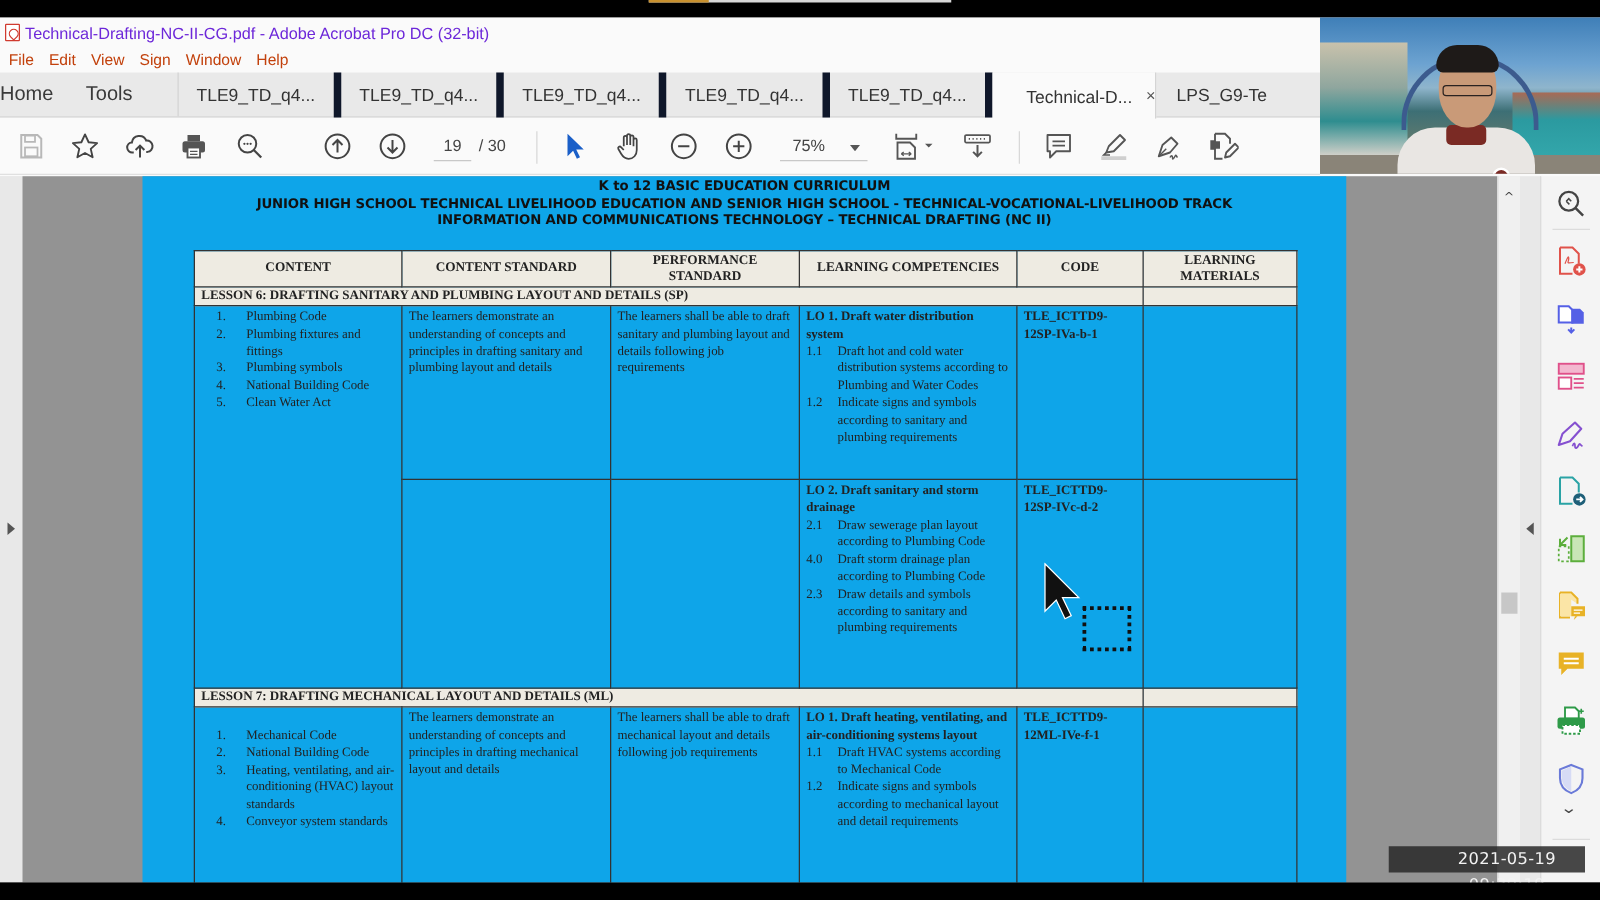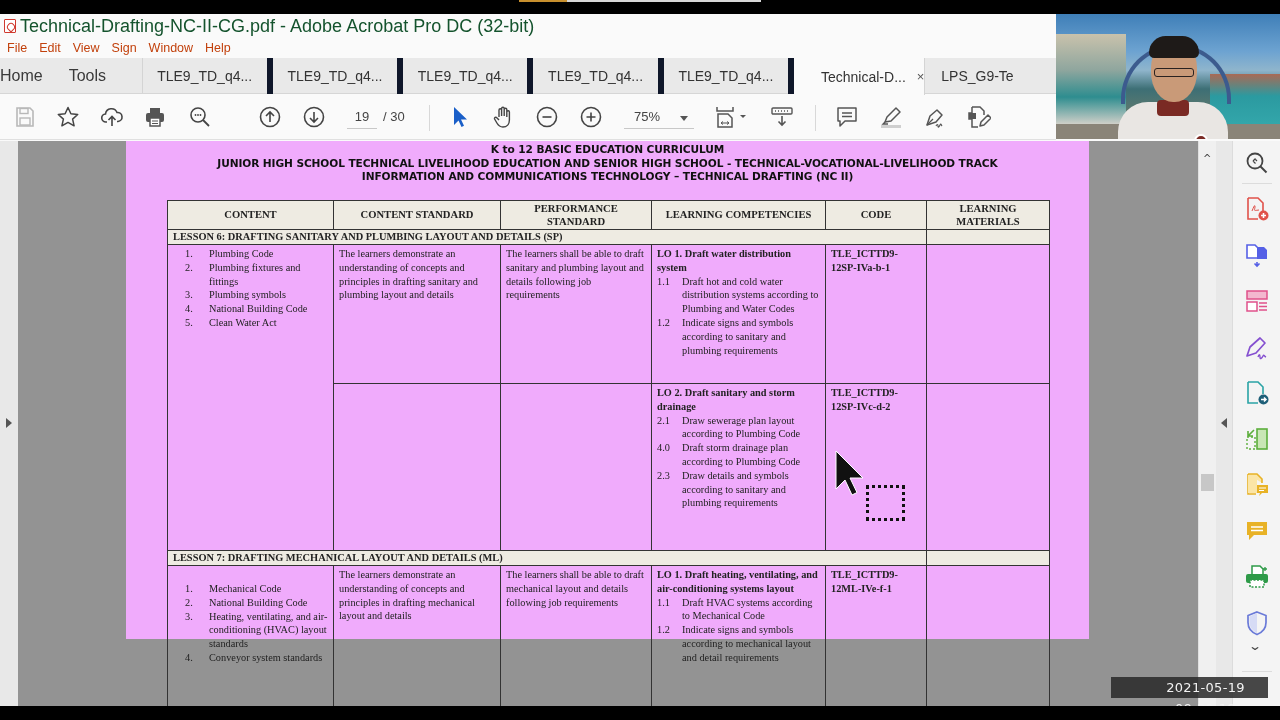--- a/index.html
+++ b/index.html
@@ -10,21 +10,21 @@
   .top-progress { position: absolute; left: 519px; top: 0; width: 242px; height: 2px; background: #d8d8d8; }
   .top-progress .fill { width: 48px; height: 2px; background: #c8902e; }
 
   .app { position: absolute; left: 0; top: 14px; width: 1280px; height: 692px; background: #fafafa; overflow: hidden; }
   .bottom-black { position: absolute; left: 0; top: 706px; width: 1280px; height: 14px; background: #000; }
 
   
   .titlebar { position: absolute; left: 0; top: 0; width: 1056px; height: 24px; background: #fafafa; display: flex; align-items: center; padding-left: 4px; }
   .pdf-icon { width: 12px; height: 14px; border: 1px solid #d03a2f; border-radius: 1px; position: relative; margin-right: 4px; background: #fff; }
   .pdf-icon::after { content: ""; position: absolute; left: 2px; top: 3px; width: 6px; height: 6px; border: 1.5px solid #d03a2f; border-radius: 50% 50% 0 50%; transform: rotate(45deg); }
-  .titlebar .title { font-family: "Liberation Sans", sans-serif; font-size: 18px; color: #14532d; }
+  .titlebar .title { font-family: "Liberation Sans", sans-serif; font-size: 13px; color: #6d28d9; }
 
   
   .menubar { position: absolute; left: 0; top: 24px; width: 1056px; height: 20px; display: flex; align-items: center; padding-left: 7px; background: #fafafa; }
   .menubar .menu-item { font-family: "Liberation Sans", sans-serif; font-size: 12.5px; color: #c2410c; margin-right: 12px; cursor: default; }
 
   
   .tabbar { position: absolute; left: 0; top: 44px; width: 1056px; height: 36px; background: #e9e9e9; border-bottom: 1px solid #d6d6d6; display: flex; }
   .tabbar .home-tools { display: flex; align-items: center; width: 149px; border-right: 1px solid #d4d4d4; }
   .tabbar .home-tools span { font-family: "Liberation Sans", sans-serif; font-size: 16px; color: #3a3a3a; margin-right: 26px; }
   .doc-tab { width: 136px; height: 36px; display: flex; align-items: center; justify-content: center; border-right: 6px solid #0f172a; font-family: "Liberation Sans", sans-serif; font-size: 14px; color: #333; white-space: nowrap; overflow: hidden; }
@@ -39,21 +39,21 @@
   .page-box { position: absolute; left: 347px; top: 12px; width: 30px; height: 22px; border-bottom: 1px solid #c8c8c8; font-family: "Liberation Sans", sans-serif; font-size: 13px; color: #444; text-align: center; line-height: 20px; }
   .page-total { position: absolute; left: 383px; top: 14px; font-family: "Liberation Sans", sans-serif; font-size: 13px; color: #444; }
   .zoom-box { position: absolute; left: 624px; top: 12px; width: 70px; height: 22px; border-bottom: 1px solid #c8c8c8; font-family: "Liberation Sans", sans-serif; font-size: 13px; color: #444; line-height: 20px; padding-left: 10px; }
   .zoom-box .caret { position: absolute; right: 6px; top: 9px; width: 0; height: 0; border-left: 4px solid transparent; border-right: 4px solid transparent; border-top: 5px solid #555; }
 
   
   .docarea { position: absolute; left: 0; top: 127px; width: 1216px; height: 565px; background: #e8e8e8; }
   .left-panel-toggle { position: absolute; left: 0; top: 0; width: 18px; height: 565px; background: #e8e8e8; }
   .left-panel-toggle .arrow { position: absolute; left: 6px; top: 277px; width: 0; height: 0; border-top: 5px solid transparent; border-bottom: 5px solid transparent; border-left: 6px solid #555; }
   .gray-bg { position: absolute; left: 18px; top: 0; width: 1180px; height: 565px; background: #939393; }
-  .page { position: absolute; left: 126px; top: 0; width: 963px; height: 498px; background: #f0abfc; }
+  .page { position: absolute; left: 114px; top: 0; width: 963px; height: 579px; background: #0ea5e9; }
   .vscroll { position: absolute; left: 1198px; top: 0; width: 18px; height: 565px; background: #f0f0f0; border-left: 1px solid #e0e0e0; }
   .vscroll .up { position: absolute; left: 4px; top: 12px; font-size: 10px; color: #444; }
   .vscroll .thumb { position: absolute; left: 2px; top: 333px; width: 13px; height: 17px; background: #c7c7c7; }
 
   
   .rightpane { position: absolute; left: 1216px; top: 127px; width: 64px; height: 565px; background: #f4f4f4; }
   .rp-collapse { position: absolute; left: 0; top: 0; width: 17px; height: 565px; background: #e8e8e8; border-right: 1px solid #dcdcdc; }
   .rp-collapse .arrow { position: absolute; left: 5px; top: 277px; width: 0; height: 0; border-top: 5px solid transparent; border-bottom: 5px solid transparent; border-right: 6px solid #555; }
   .rp-icon { position: absolute; left: 28px; width: 26px; height: 26px; }
   .rp-icon svg { width: 26px; height: 26px; }

